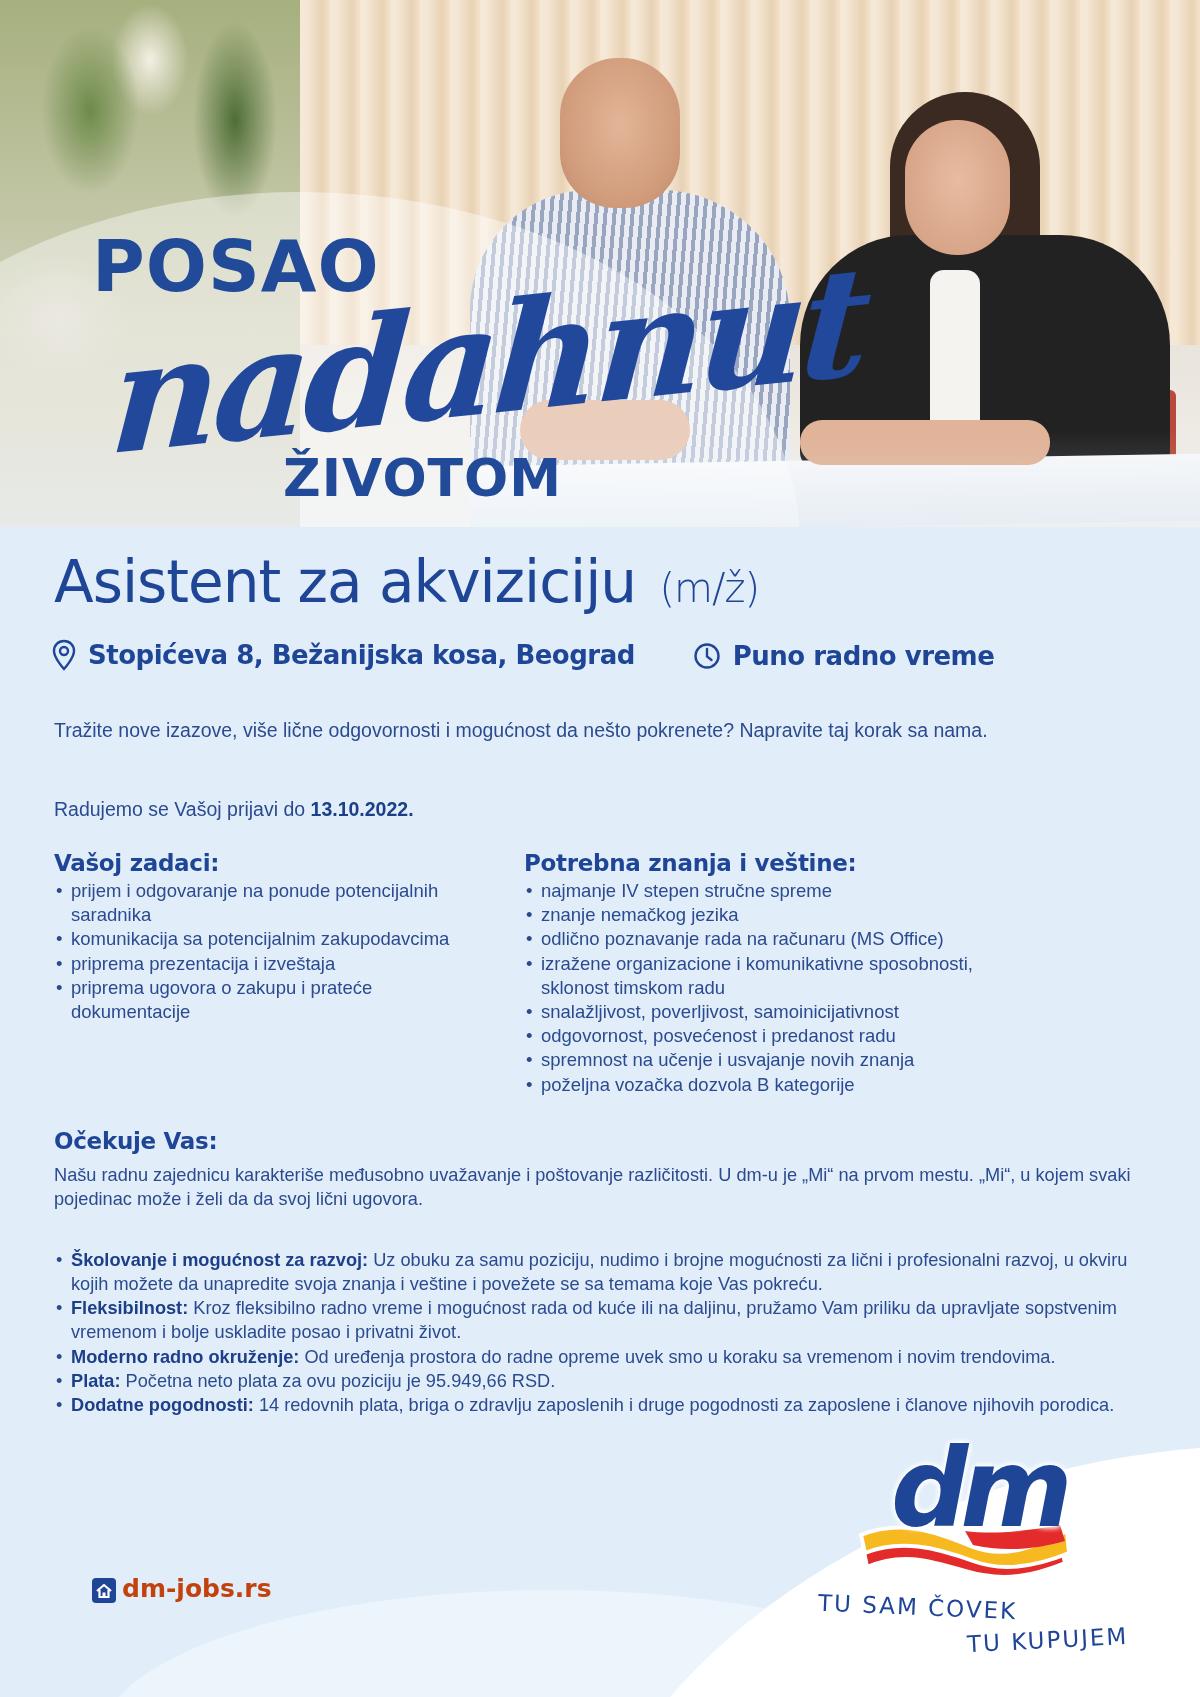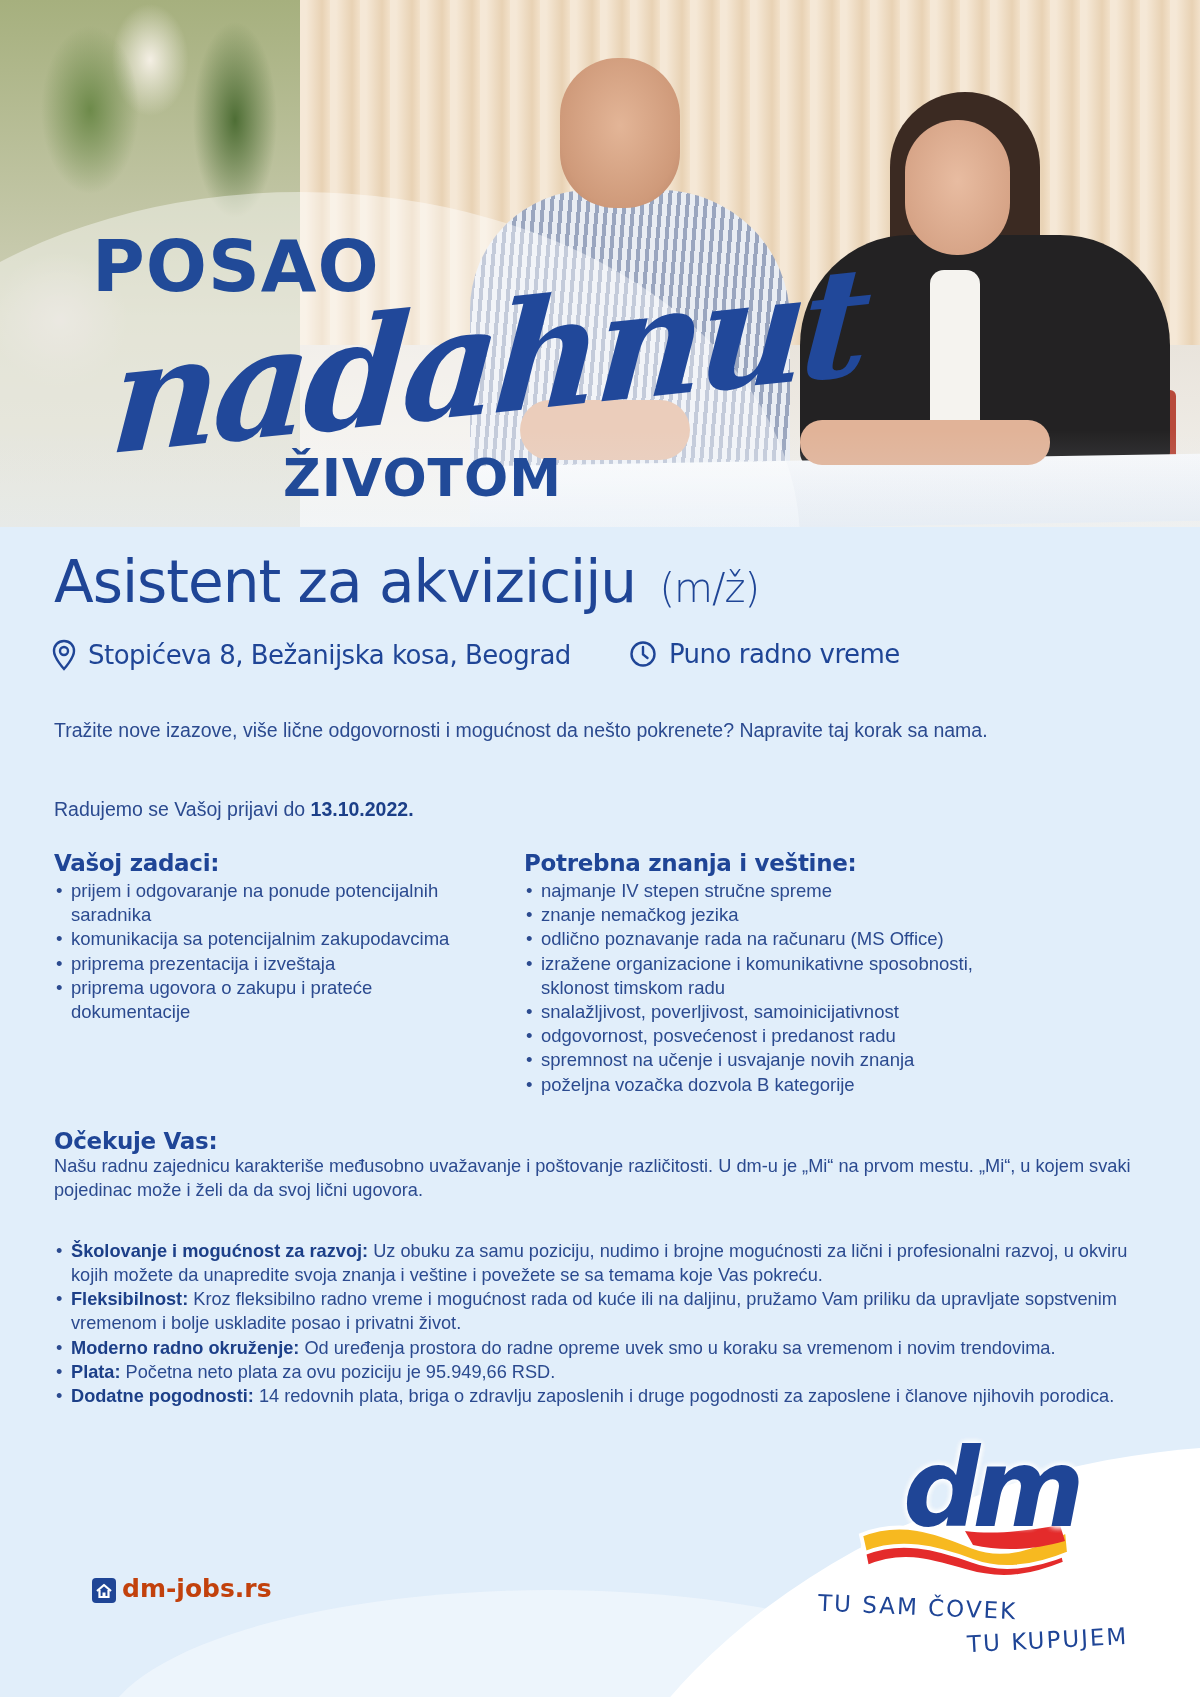--- a/index.html
+++ b/index.html
@@ -98,61 +98,61 @@
     }
     .headline-zivotom {
       position: absolute; left: 283px; top: 452px; font-size: 52px; font-weight: 700; color: #214a98;
       font-family: "DejaVu Sans", sans-serif; letter-spacing: 1px; line-height: 1;
     }
     .job-title {
       position: absolute; left: 54px; top: 548px; font-size: 58px; color: #1f4596; font-weight: 400;
       font-family: "DejaVu Sans", sans-serif; letter-spacing: -1px; white-space: nowrap;
     }
     .job-title .suffix { font-size: 40px; font-weight: 300; margin-left: 6px; }
-    .meta-row { position: absolute; top: 639px; left: 52px; display: flex; align-items: flex-start; font-size: 26px; color: #1f4596; white-space: nowrap; }
+    .meta-row { position: absolute; top: 639px; left: 52px; display: flex; align-items: flex-end; font-size: 26px; color: #1f4596; white-space: nowrap; font-weight: bold; }
     .meta-item { display: flex; align-items: center; margin-right: 58px; }
     .meta-item svg { margin-right: 12px; }
     .meta-item span { font-family: "DejaVu Sans", sans-serif; letter-spacing: -0.5px; }
 
     .intro { position: absolute; left: 54px; top: 718px; width: 1080px; font-size: 19.5px; line-height: 25px; color: #2b4a8f; }
     .deadline { position: absolute; left: 54px; top: 798px; font-size: 19.5px; color: #2b4a8f; text-align: right; }
     .deadline b { color: #1c3f88; }
 
     .col-title { font-size: 23px; font-weight: 700; color: #1f4596; margin-bottom: 3px; font-family: "DejaVu Sans", sans-serif; letter-spacing: -0.3px; }
     .col { position: absolute; top: 850px; }
     .col-left { left: 54px; width: 430px; }
     .col-right { left: 524px; width: 520px; }
     ul.bullets { list-style: none; }
     ul.bullets li {
       position: relative; padding-left: 17px; font-size: 18.5px; line-height: 24.2px; color: #2b4a8f;
     }
     ul.bullets li::before { content: "•"; position: absolute; left: 2px; top: 0; color: #2b4a8f; }
 
     .expect { position: absolute; left: 54px; top: 1128px; width: 1110px; }
-    .expect .col-title { margin-bottom: 0; }
+    .expect .col-title { margin-bottom: 9px; }
     .expect p { font-size: 18.2px; line-height: 24.3px; color: #2b4a8f; }
     .benefits { margin-top: 36px; }
     .benefits li { font-size: 18.2px !important; line-height: 24.3px !important; }
     .benefits b { color: #1c3f88; }
 
     
     .footer-wave {
       position: absolute; left: 560px; top: 1470px; width: 1100px; height: 700px; border-radius: 50%;
       background: #ffffff; transform: rotate(-18deg);
     }
     .footer-wave2 {
       position: absolute; left: 100px; top: 1590px; width: 900px; height: 300px; border-radius: 50%;
       background: rgba(240,246,252,0.8);
     }
     .site-link { position: absolute; left: 92px; top: 1574px; display: flex; align-items: flex-end; font-size: 25px; font-weight: 700; color: #c2410c; font-family: "DejaVu Sans", sans-serif; }
     .site-link .home { width: 24px; height: 25px; border-radius: 4px; background: #1f4596; display: flex; align-items: center; justify-content: center; margin-right: 6px; }
 
     .logo { position: absolute; left: 855px; top: 1435px; width: 220px; height: 140px; }
     .logo-dm {
-      position: absolute; left: 48px; top: 0; font-size: 108px; font-weight: 700; font-style: italic; color: #1f4596;
+      position: absolute; left: 36px; top: 0; font-size: 108px; font-weight: 700; font-style: italic; color: #1f4596;
       font-family: "DejaVu Sans", sans-serif; letter-spacing: -8px; line-height: 1;
       text-shadow: 0 0 6px #fff, 0 0 6px #fff, 0 0 6px #fff;
       text-align: center;
     }
     .slogan1 { position: absolute; left: 818px; top: 1594px; font-size: 23px; color: #1f4596; letter-spacing: 2px; transform: rotate(2.5deg); font-family: "DejaVu Sans", sans-serif; }
     .slogan2 { position: absolute; left: 967px; top: 1627px; font-size: 23px; color: #1f4596; letter-spacing: 2px; transform: rotate(-3deg); font-family: "DejaVu Sans", sans-serif; }
   </style>
 </head>
 <body>
 

